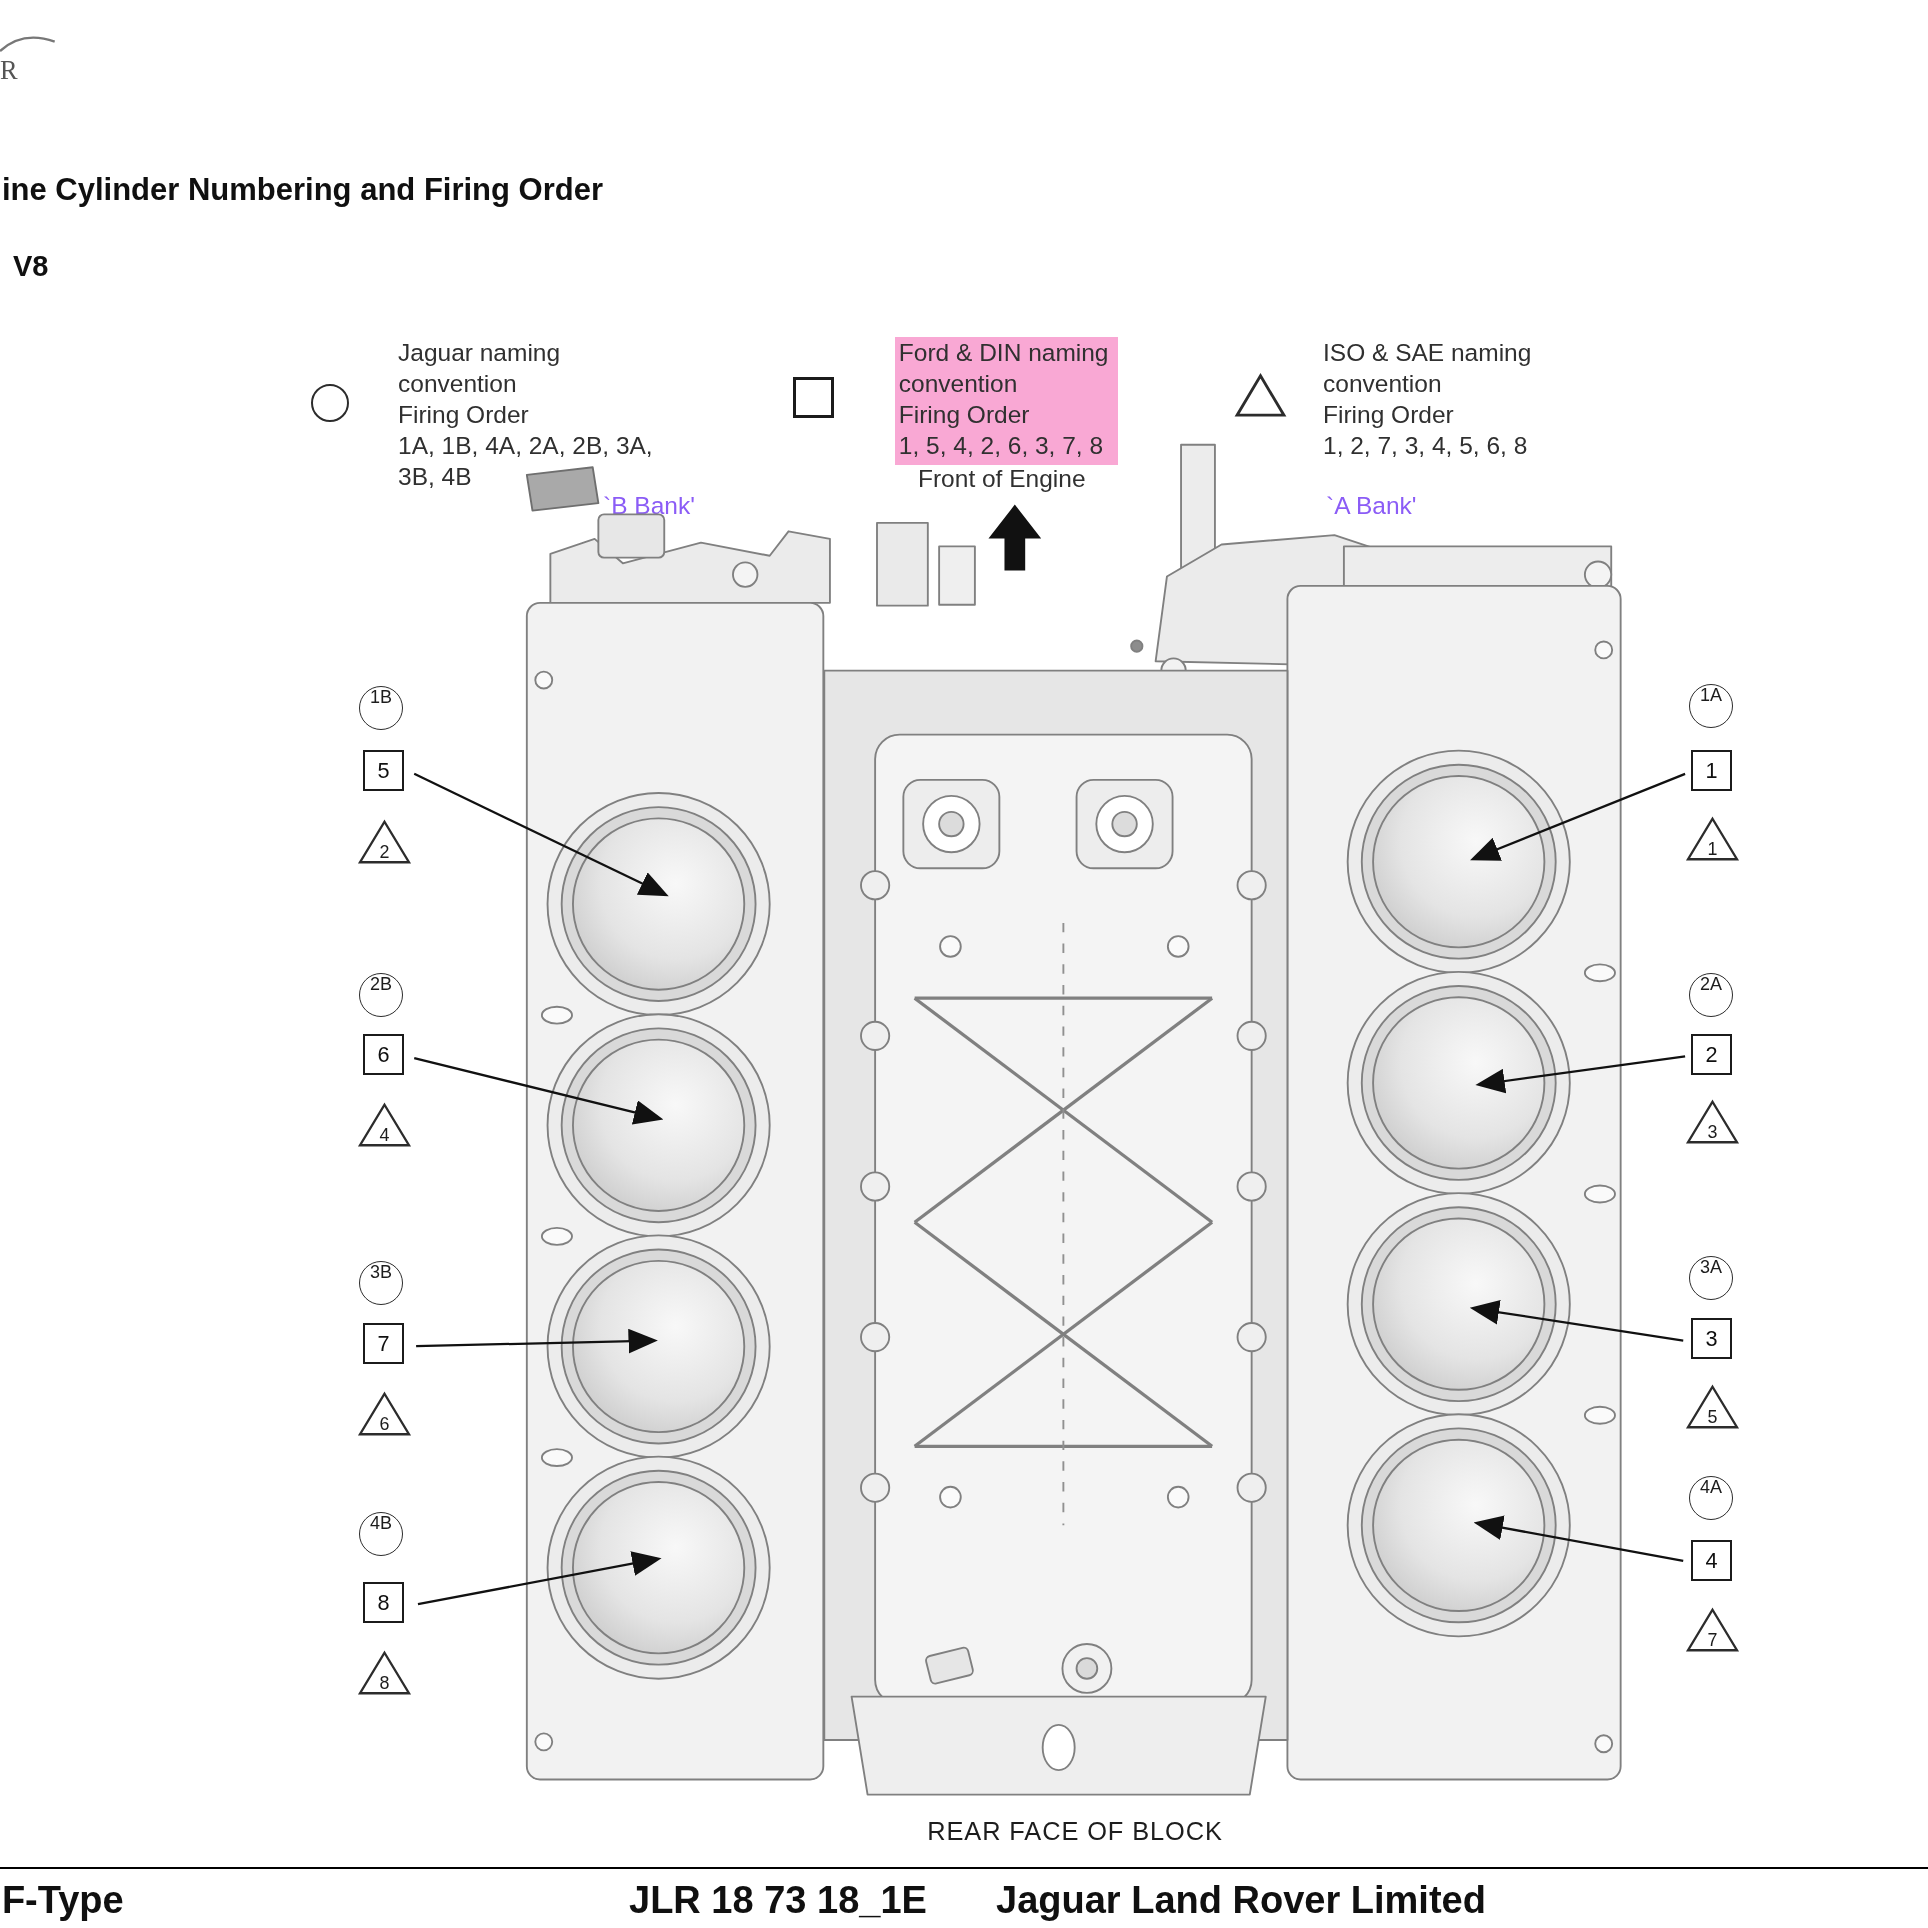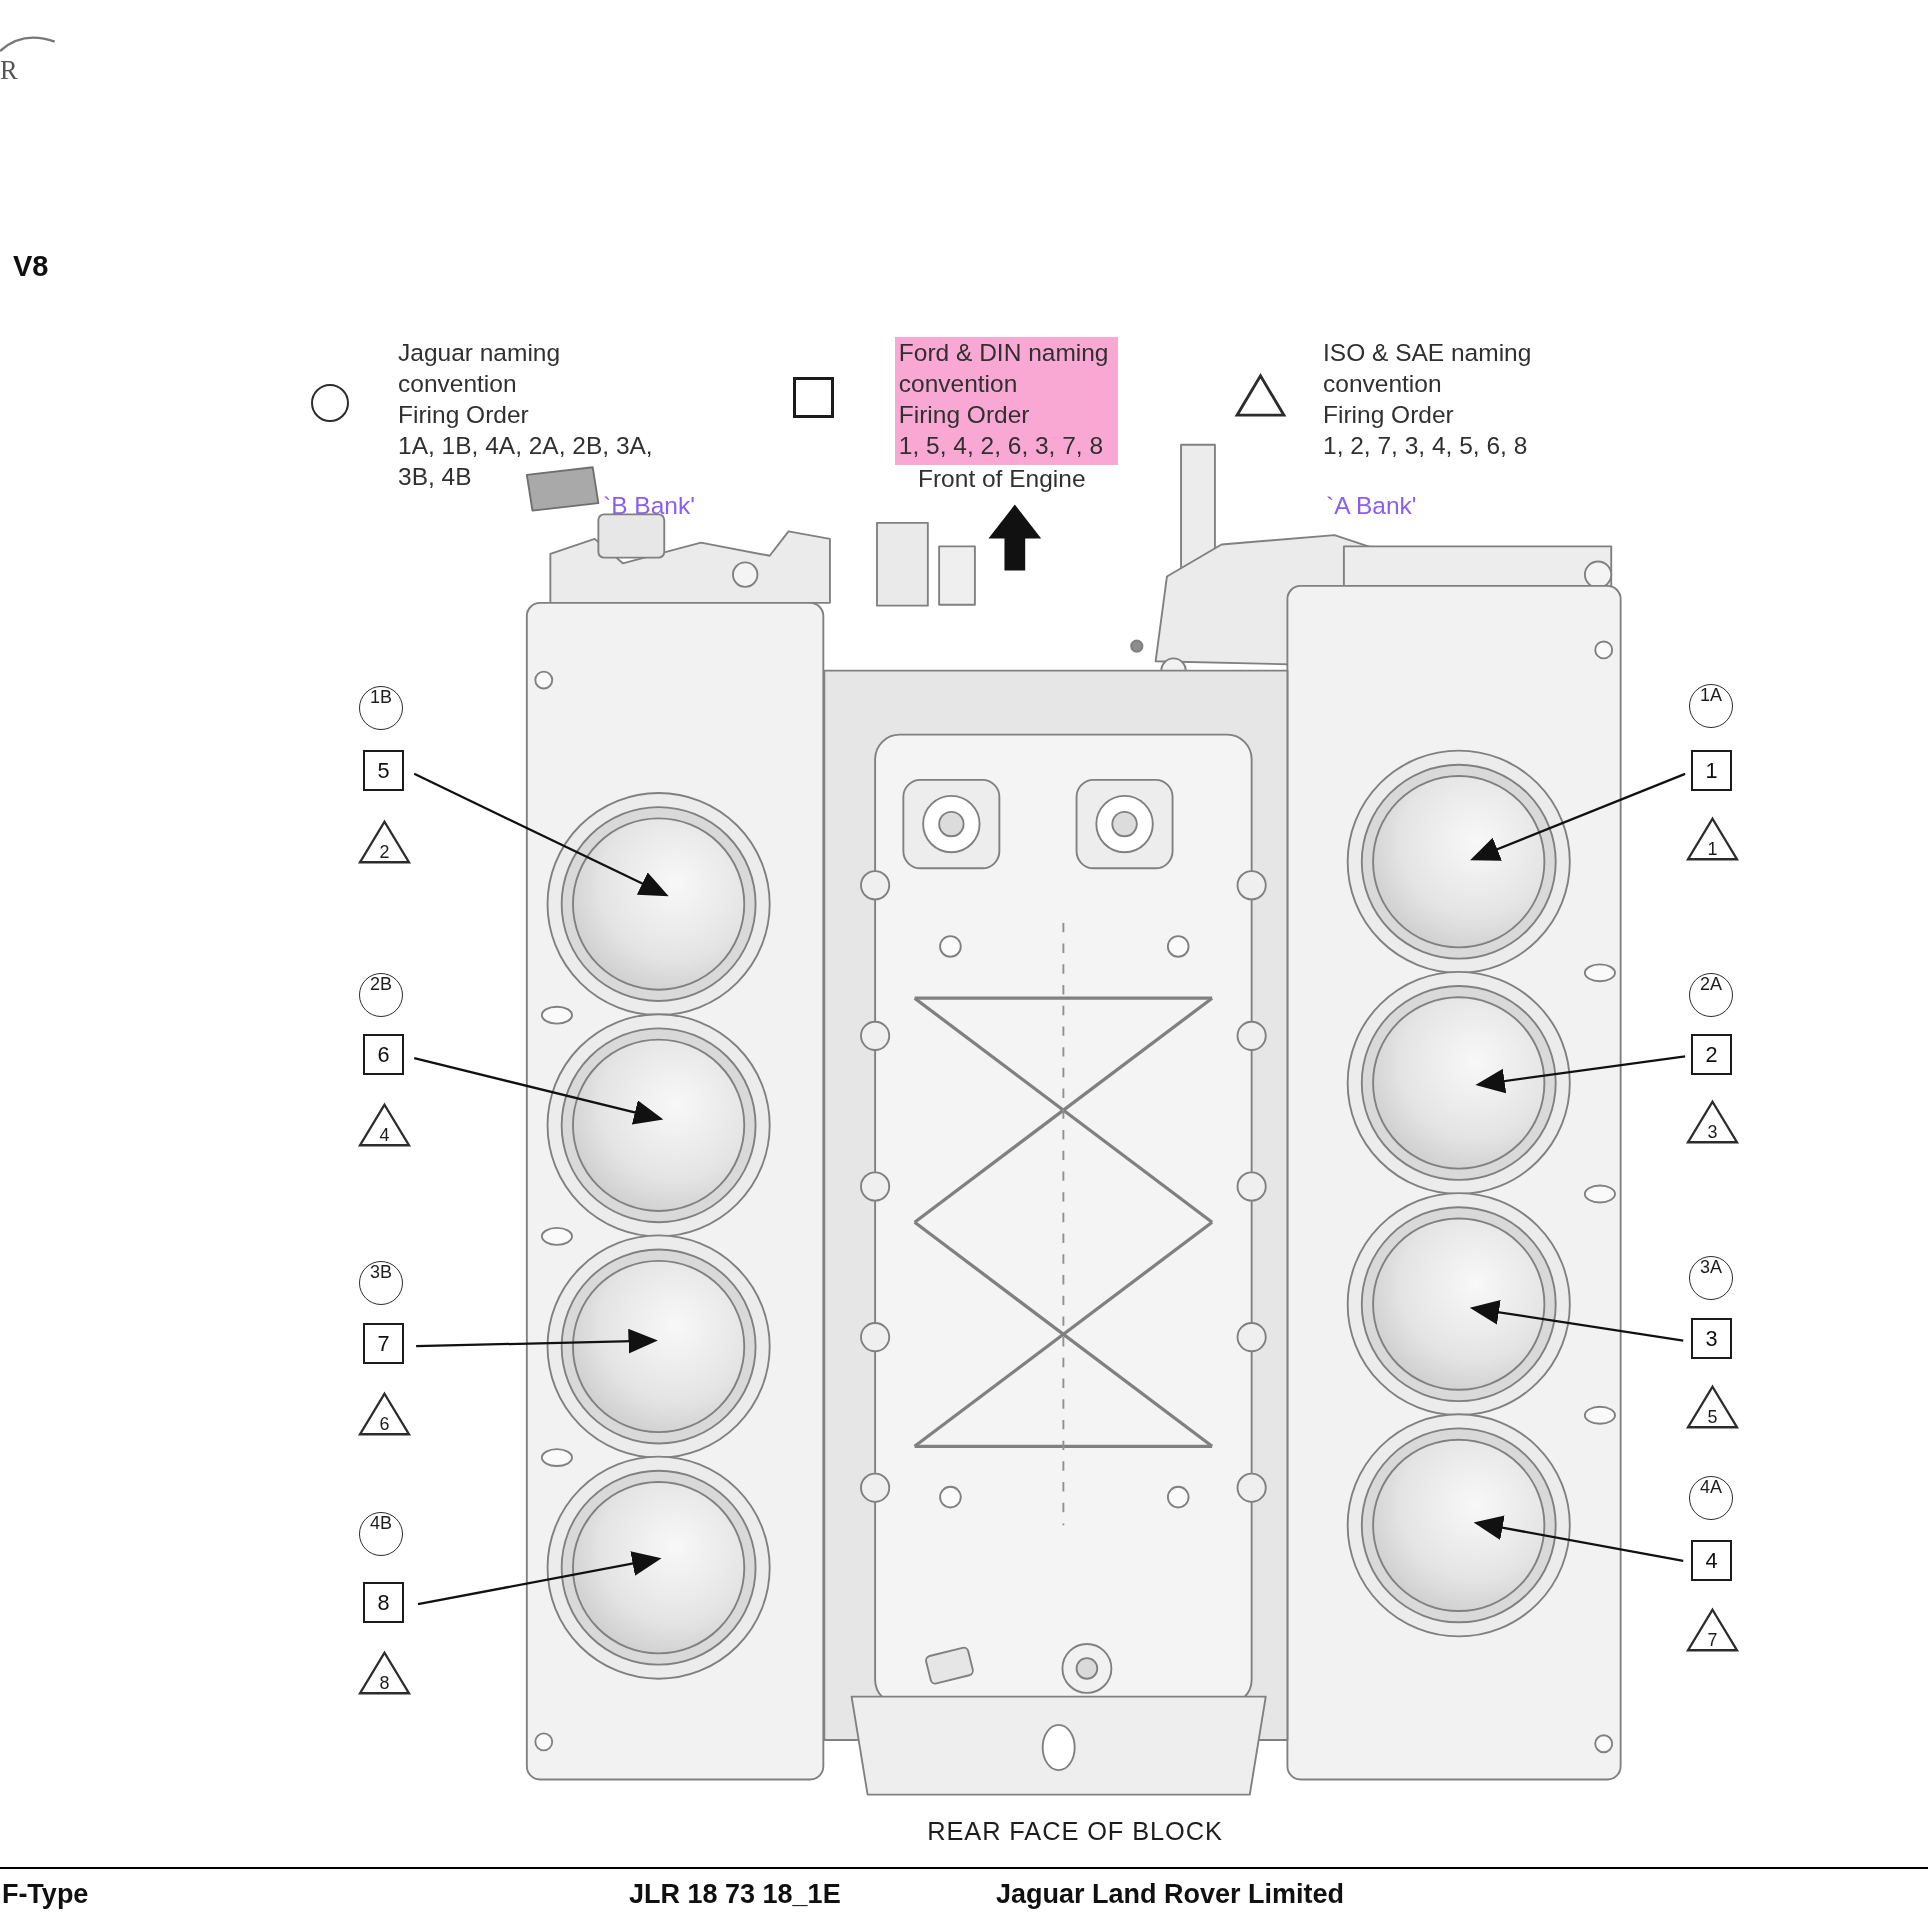--- a/index.html
+++ b/index.html
@@ -27,35 +27,36 @@
   .mk-square { width:41px; height:41px; border:2.8px solid #1b1b1b;
                display:flex; align-items:center; justify-content:center;
                font-size:21.7px; background:#fff; color:#101010; }
   .mk-tri { width:55px; height:48px; }
   .mk-tri polygon { fill:#fff; stroke:#2c2c2c; stroke-width:2.5; }
   .mk-tri text { font-size:19px; fill:#1d1d1d; text-anchor:middle; font-family:"Liberation Sans",sans-serif; }
 
   .rear { font-size:25.4px; letter-spacing:0.9px; color:#1d1d1d; white-space:nowrap; transform:translateX(-50%); }
 
   .footer-line { position:absolute; left:0; top:1867px; width:1928px; border-top:2.8px solid #000; }
-  .foot { font-size:27px; font-weight:bold; color:#101010; white-space:nowrap; }
+  .foot { font-size:38px; font-weight:bold; color:#101010; white-space:nowrap; }
 
   svg.overlay { position:absolute; left:0; top:0; pointer-events:none; }
   .logo-frag text { font-family:"Liberation Serif", serif; fill:#555; font-size:28px; }
 </style>
 </head>
 <body>
 
 <div id="page">
 
   <svg class="abs logo-frag" style="left:0;top:17px" width="66" height="71" viewBox="0 0 70 75">
     <path d="M0,36 Q24,14 58,26" stroke="#777" stroke-width="2.5" fill="none"></path>
     <text x="0" y="66">R</text>
   </svg>
 
+  <div class="abs title" style="left:1.9px;top:172px">ine Cylinder Numbering and Firing Order</div>
   <div class="abs v8" style="left:13px;top:250px">V8</div>
 
   <div class="abs sym-circle" style="left:311px;top:384px"></div>
   <div class="abs leg" style="left:390px;top:337px">
     <div>Jaguar naming</div>
     <div>convention</div>
     <div>Firing Order</div>
     <div>1A, 1B, 4A, 2A, 2B, 3A,</div>
     <div>3B, 4B</div>
   </div>

